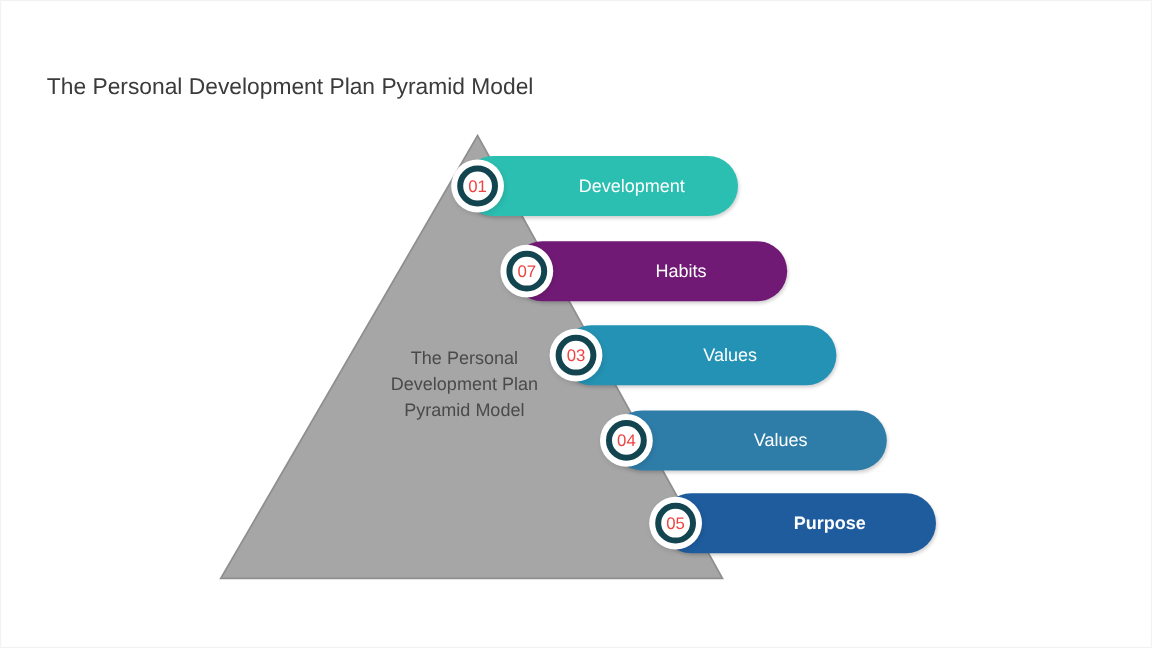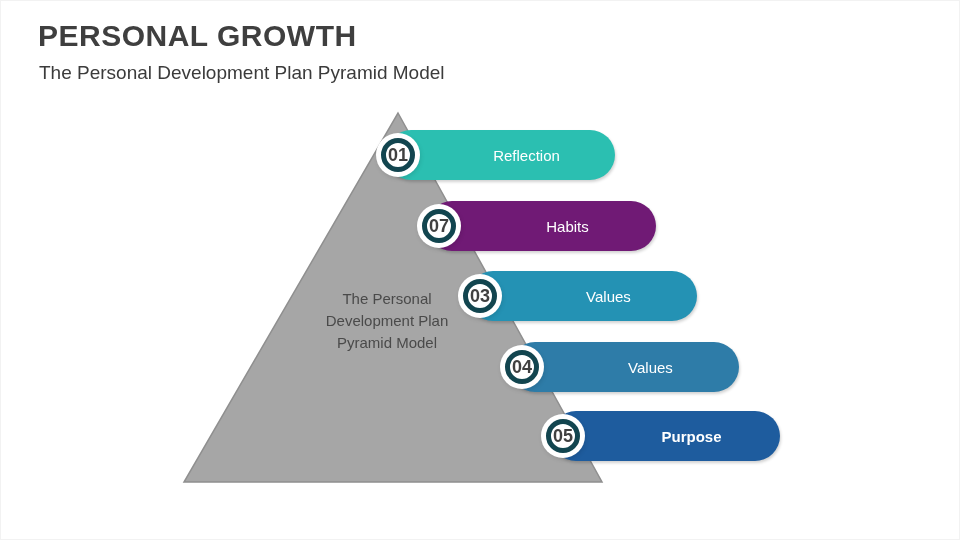--- a/index.html
+++ b/index.html
@@ -82,48 +82,47 @@
     height: 34px;
     background: #ffffff;
     border: 5px solid #12454f;
     border-radius: 50%;
     box-shadow: 0 0 0 5px #ffffff, 1px 2px 4px 5px rgba(0,0,0,0.10);
     display: flex;
     align-items: center;
     justify-content: center;
   }
   .badge span {
-    font-size: 18px;
-    font-weight: bold;
-    color: #404040;
+    font-size: 14px;
+    font-weight: normal;
+    color: #ef4444;
   }
   
   .step-1 { top: 127px; left: 383px; }
   .step-2 { top: 198px; left: 424px; }
   .step-3 { top: 268px; left: 465px; }
   .step-4 { top: 339px; left: 507px; }
   .step-5 { top: 408px; left: 548px; }
 </style>
 </head>
 <body>
 
 <div class="slide">
 
-  <div class="title">PERSONAL GROWTH</div>
   <div class="subtitle">The Personal Development Plan Pyramid Model</div>
 
   <svg class="pyramid-svg" width="960" height="540" viewBox="0 0 960 540" aria-hidden="true">
     <polygon points="397,112 601,481 183,481" fill="#a6a6a6" stroke="#8f8f8f" stroke-width="1.5"></polygon>
   </svg>
 
   <div class="pyramid-label">The Personal Development Plan Pyramid Model</div>
 
   <div class="step step-1">
     <div class="pill" style="background: rgb(43, 191, 177);">
-      <span class="pill-label">Reflection</span>
+      <span class="pill-label">Development</span>
     </div>
     <div class="badge">
       <span>01</span>
     </div>
   </div>
 
   <div class="step step-2">
     <div class="pill" style="background: #701a75;">
       <span class="pill-label">Habits</span>
     </div>

